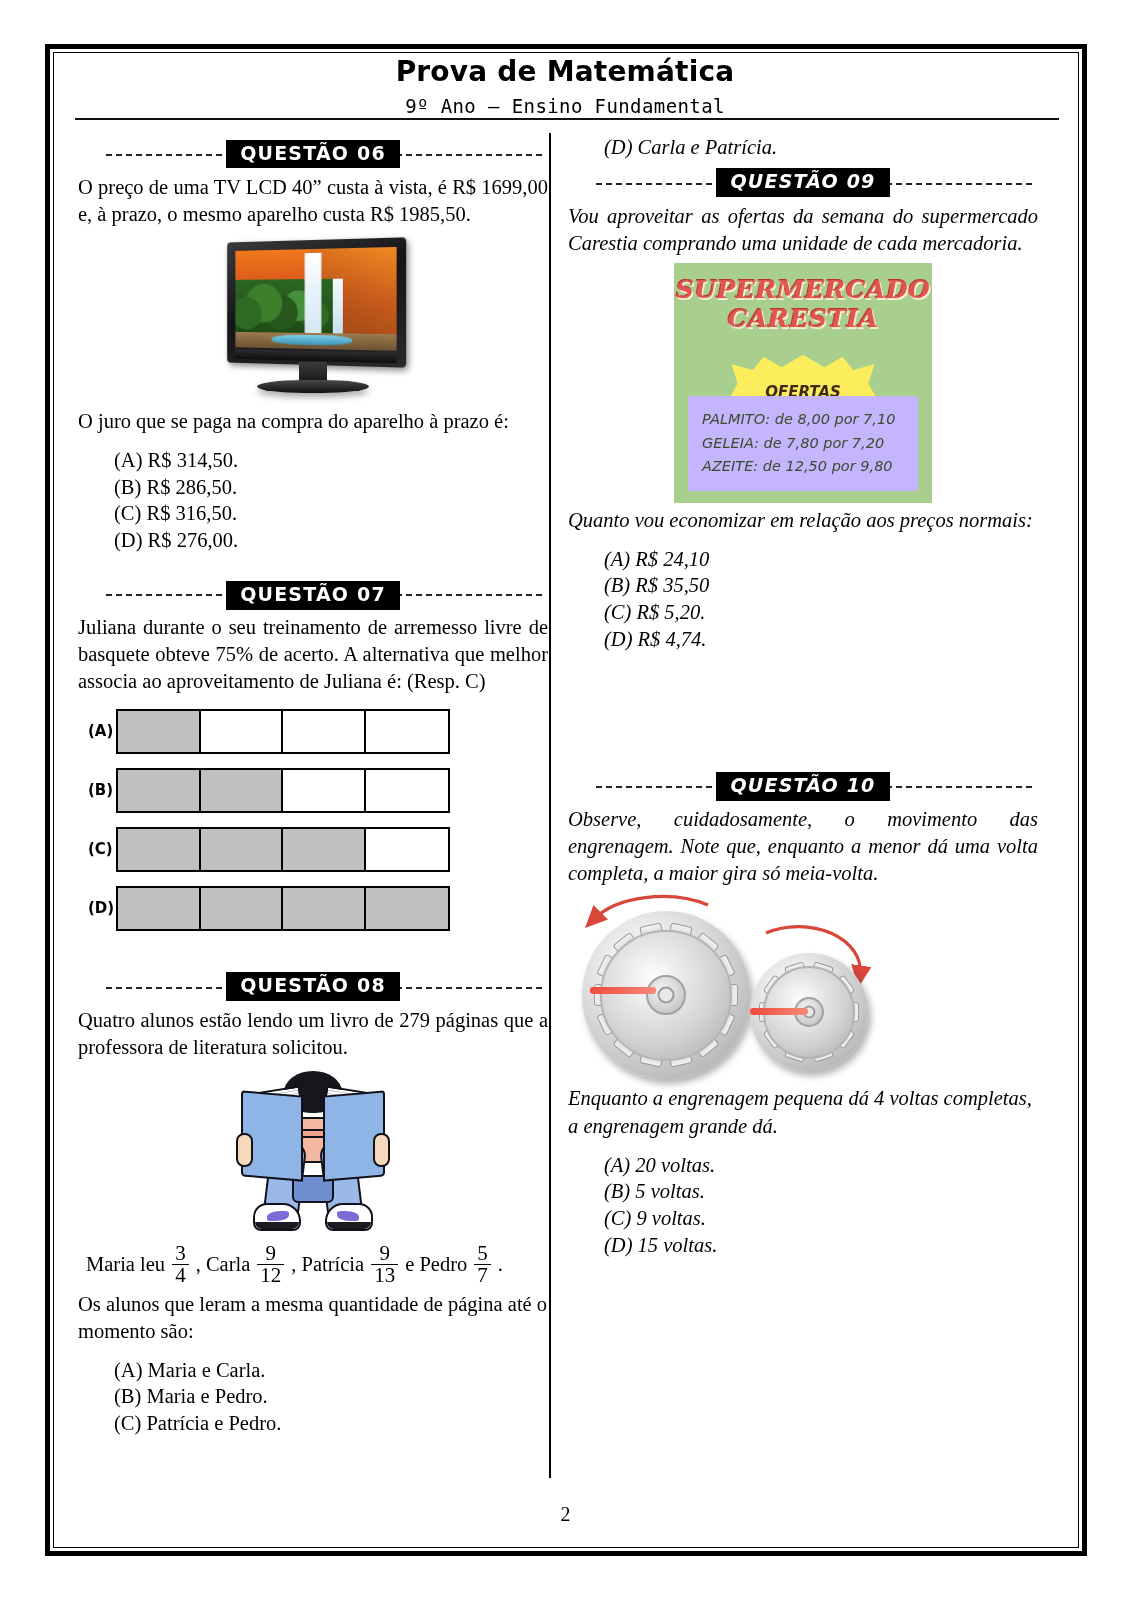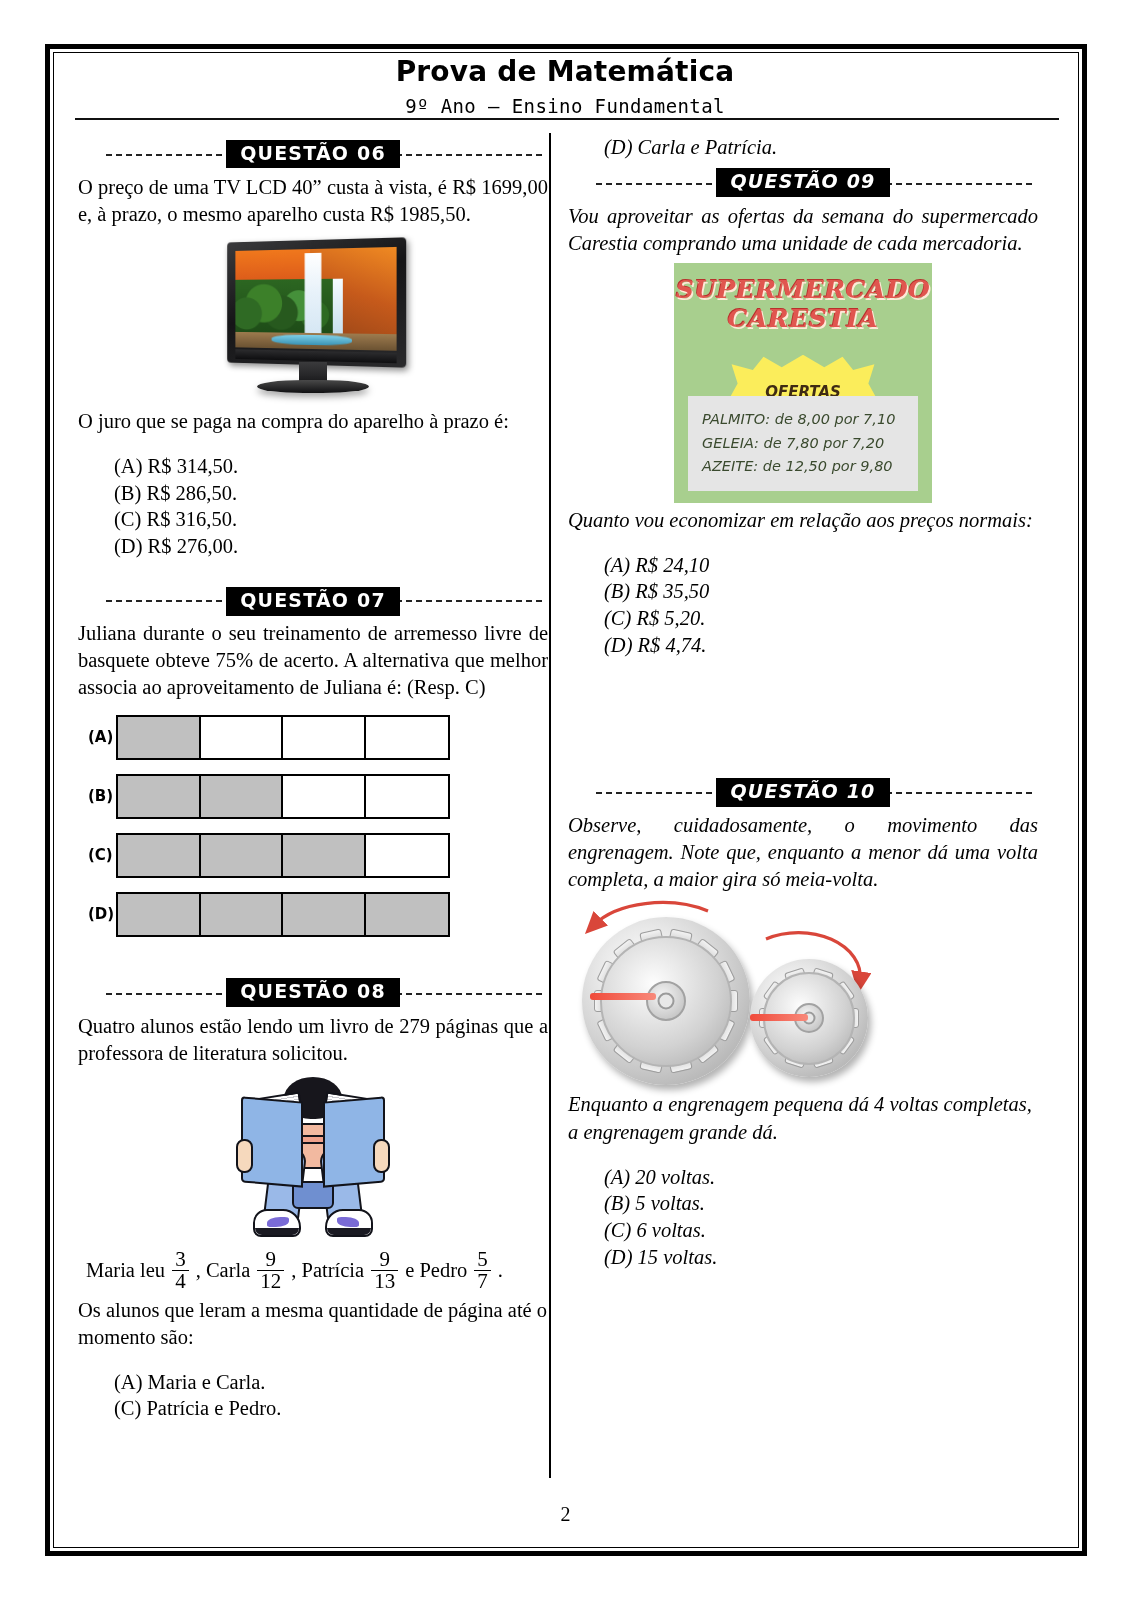--- a/index.html
+++ b/index.html
@@ -100,21 +100,21 @@
   .qtext {
     font-family: "Liberation Serif", serif;
     font-size: 20.5px;
     line-height: 1.32;
     text-align: justify;
     text-justify: inter-word;
     color: #000;
   }
   .qtext.noj { text-align: left; }
   .opts {
-    margin-top: 18px;
+    margin-top: 12px;
     padding-left: 36px;
     font-family: "Liberation Serif", serif;
     font-size: 20.5px;
     line-height: 1.30;
     color: #000;
   }
   .opt { white-space: nowrap; }
 
   
   .tv-wrap { display: flex; justify-content: center; margin: 8px 0 4px 0; }
@@ -348,21 +348,21 @@
     font-family: "DejaVu Sans", sans-serif;
     font-weight: bold;
     font-size: 15px;
     color: #3e2a14;
     text-align: center;
     line-height: 1.32;
     white-space: pre-line;
   }
   .ad-prices {
     position: absolute; left: 14px; right: 14px; bottom: 12px;
-    background: #e5e5e5;
+    background: #c4b5fd;
     padding: 12px 6px 12px 14px;
   }
   .ad-price {
     font-family: "DejaVu Sans", sans-serif;
     font-size: 14.5px;
     color: #3a4a2e;
     line-height: 1.62;
     white-space: nowrap;
   }
 
@@ -571,20 +571,21 @@
       <span class="frac">
         <span class="num">5</span>
         <span class="den">7</span>
       </span>
       <span>.</span>
     </div>
 
     <div class="qtext noj" style="margin-top:4px;">Os alunos que leram a mesma quantidade de página até o momento são:</div>
     <div class="opts">
       <div class="opt">(A) Maria e Carla.</div>
+      <div class="opt">(B) Maria  e Pedro.</div>
       <div class="opt">(C) Patrícia  e Pedro.</div>
     </div>
   </div>
 
   <div class="col col-right">
 
     <div class="opts" style="margin-top:2px;">
       <div class="opt">(D) Carla e Patrícia.</div>
     </div>
 
@@ -673,19 +674,19 @@
         <div class="hub" style="width:30px;height:30px;"></div>
         <div class="bore" style="width:13px;height:13px;"></div>
       </div>
       <div class="needle" style="left:182px; top:115px; width:58px;"></div>
     </div>
 
     <div class="qtext noj">Enquanto a engrenagem  pequena dá 4 voltas completas, a engrenagem  grande dá.</div>
     <div class="opts">
       <div class="opt">(A) 20 voltas.</div>
       <div class="opt">(B) 5 voltas.</div>
-      <div class="opt">(C) 6 voltas.</div>
+      <div class="opt">(C) 9 voltas.</div>
       <div class="opt">(D) 15 voltas.</div>
     </div>
   </div>
 
   <div class="pagenum">2</div>
 </div>
 
 </body></html>

